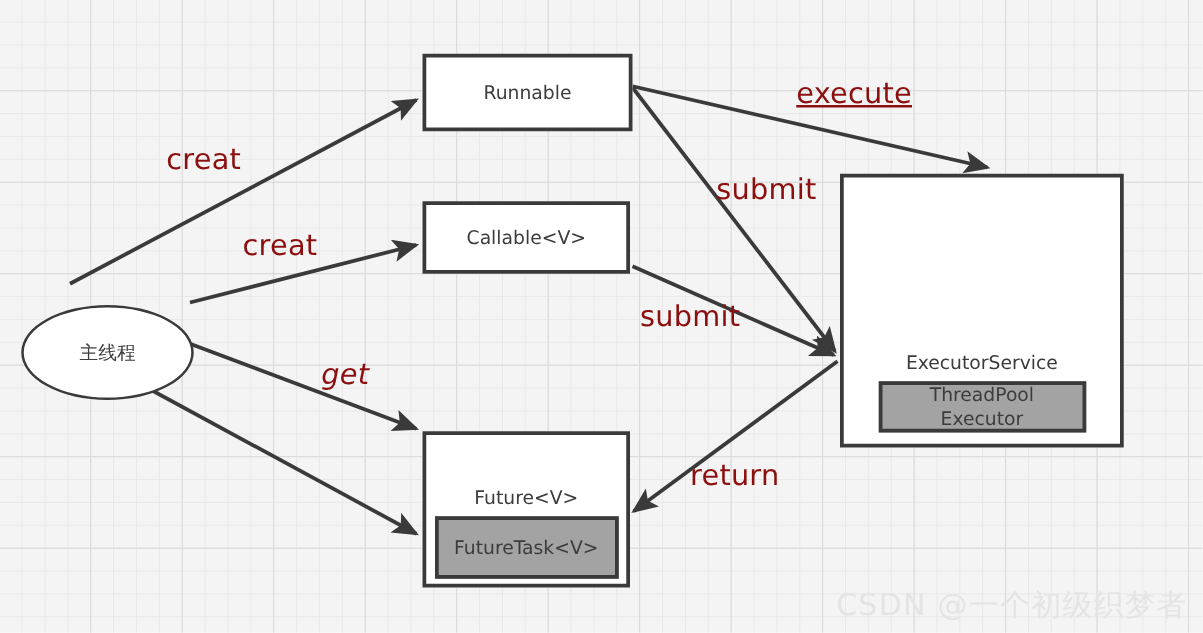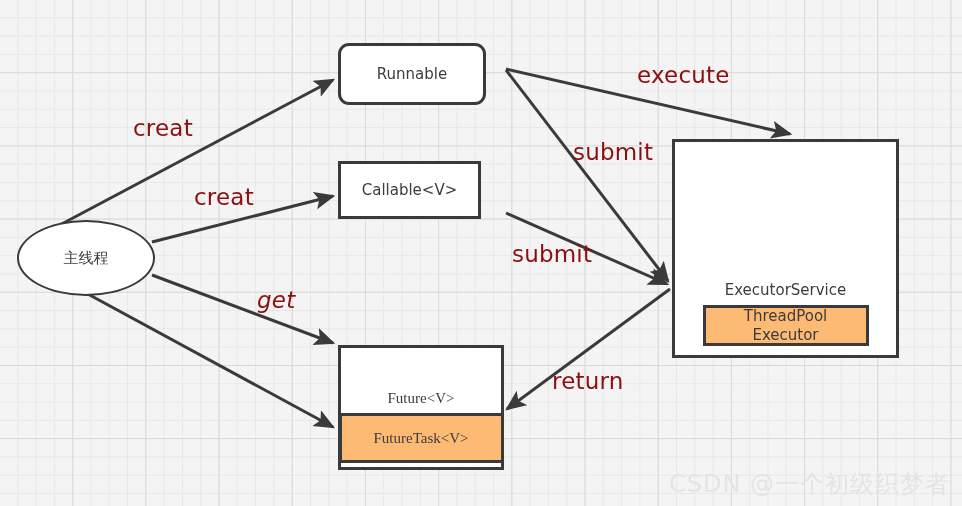--- a/index.html
+++ b/index.html
@@ -43,34 +43,35 @@
     align-items: center;
     justify-content: center;
     color: #3c3c3c;
     font-size: 15px;
     line-height: 1.25;
     text-align: center;
   }
   .node.ellipse {
     border-radius: 50%;
     border-width: 2.5px;
+    margin-top: 24px;
   }
   .node.stack {
     flex-direction: column;
     justify-content: flex-end;
     padding-bottom: 4px;
   }
   .node-title {
     color: #3c3c3c;
     font-size: 15px;
     margin-bottom: 5px;
   }
   .inner-box {
     border: 3px solid #3a3a3a;
-    background: #fdba74;
+    background: #a3a3a3;
     box-sizing: border-box;
     display: flex;
     align-items: center;
     justify-content: center;
     text-align: center;
     color: #3c3c3c;
     font-size: 15px;
     line-height: 1.22;
   }
   .edge-label {
@@ -116,47 +117,47 @@
 
     <line x1="506" y1="213" x2="667" y2="284" stroke="#3a3a3a" stroke-width="3" marker-end="url(#arrowhead)"></line>
 
     <line x1="670" y1="289" x2="507" y2="409" stroke="#3a3a3a" stroke-width="3" marker-end="url(#arrowhead)"></line>
   </svg>
 
   <div class="node ellipse" style="left:17px; top:220px; width:138px; height:76px;">
     <span>主线程</span>
   </div>
 
-  <div class="node" style="left:338px; top:43px; width:148px; height:62px;border-radius:11px;">
+  <div class="node" style="left:338px; top:43px; width:168px; height:62px;">
     <span>Runnable</span>
   </div>
 
-  <div class="node" style="left:338px; top:161px; width:143px; height:58px;justify-content:center;">
+  <div class="node" style="left:338px; top:161px; width:166px; height:58px;justify-content:center;">
     <span>Callable&lt;V&gt;</span>
   </div>
 
-  <div class="node stack" style="left:338px; top:345px; width:166px; height:125px;font-family:Liberation Serif, serif;">
+  <div class="node stack" style="left:338px; top:345px; width:166px; height:125px;">
     <div class="node-title">Future&lt;V&gt;</div>
-    <div class="inner-box" style="width:165px; height:50px;">
+    <div class="inner-box" style="width:147px; height:50px;">
       <span>FutureTask&lt;V&gt;</span>
     </div>
   </div>
 
   <div class="node stack" style="left:672px; top:139px; width:227px; height:219px;">
     <div class="node-title">ExecutorService</div>
     <div class="inner-box" style="width:166px; height:41px; margin-bottom:5px;">
       <div>
         <div>ThreadPool</div>
         <div>Executor</div>
       </div>
     </div>
   </div>
 
   <div class="edge-label" style="left:133px; top:115px;">creat</div>
   <div class="edge-label" style="left:194px; top:184px;">creat</div>
   <div class="edge-label" style="left:257px; top:287px;font-style:italic;">get</div>
-  <div class="edge-label" style="left:637px; top:62px;">execute</div>
+  <div class="edge-label" style="left:637px; top:62px;text-decoration:underline;">execute</div>
   <div class="edge-label" style="left:573px; top:139px;">submit</div>
   <div class="edge-label" style="left:512px; top:241px;">submit</div>
   <div class="edge-label" style="left:552px; top:368px;">return</div>
 
   <div id="watermark">CSDN @一个初级织梦者</div>
 </div>
 
 </body></html>

